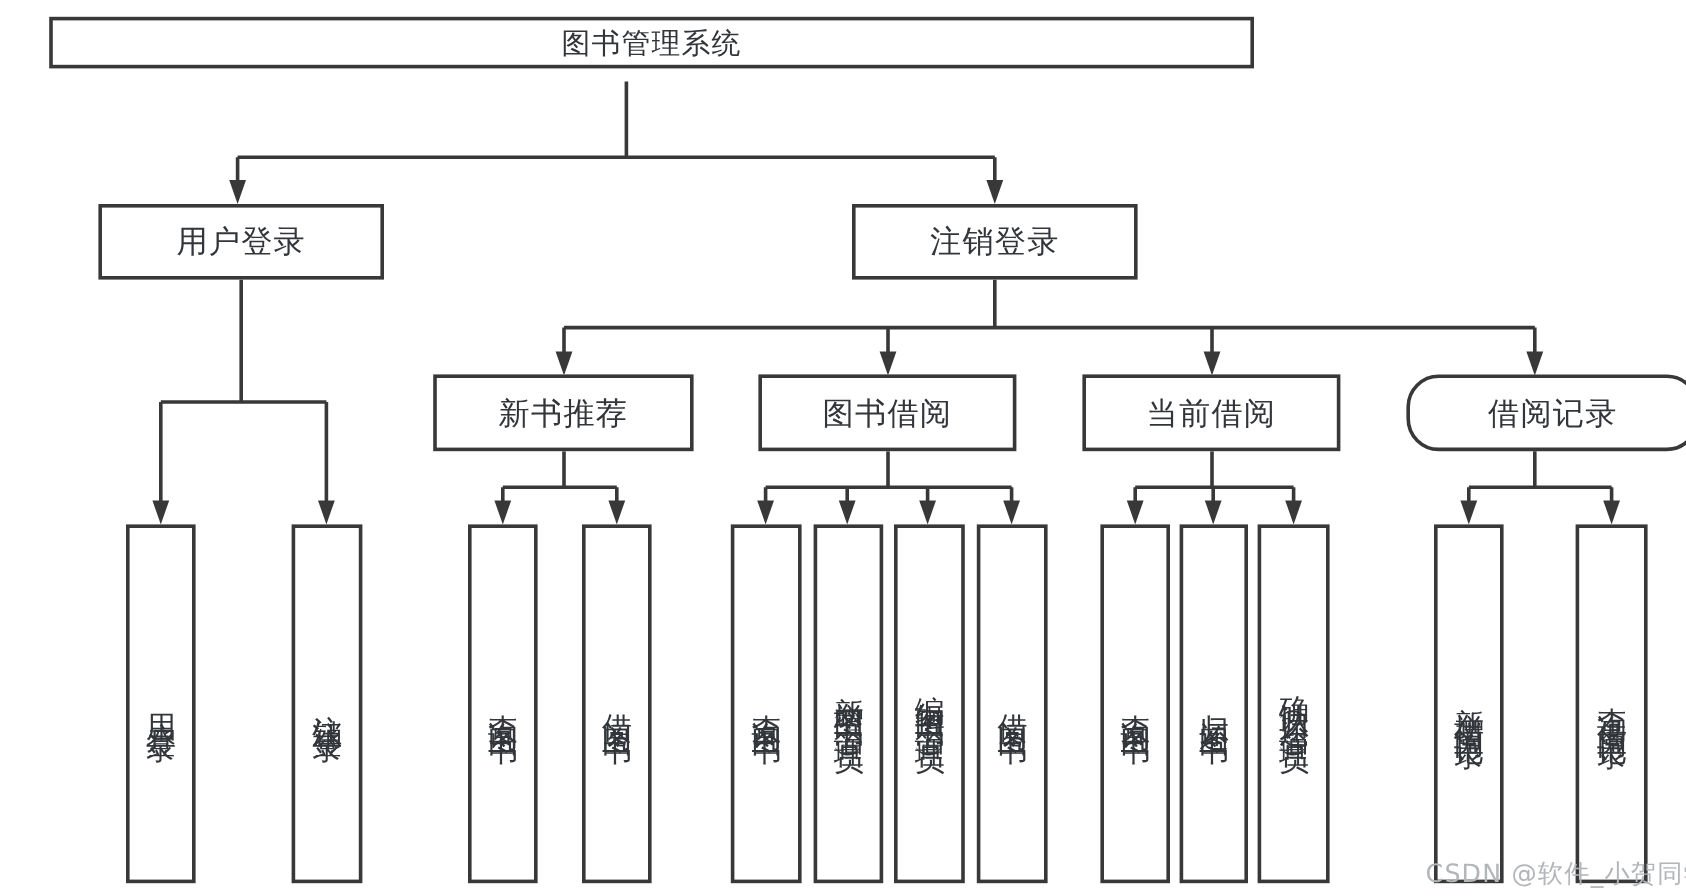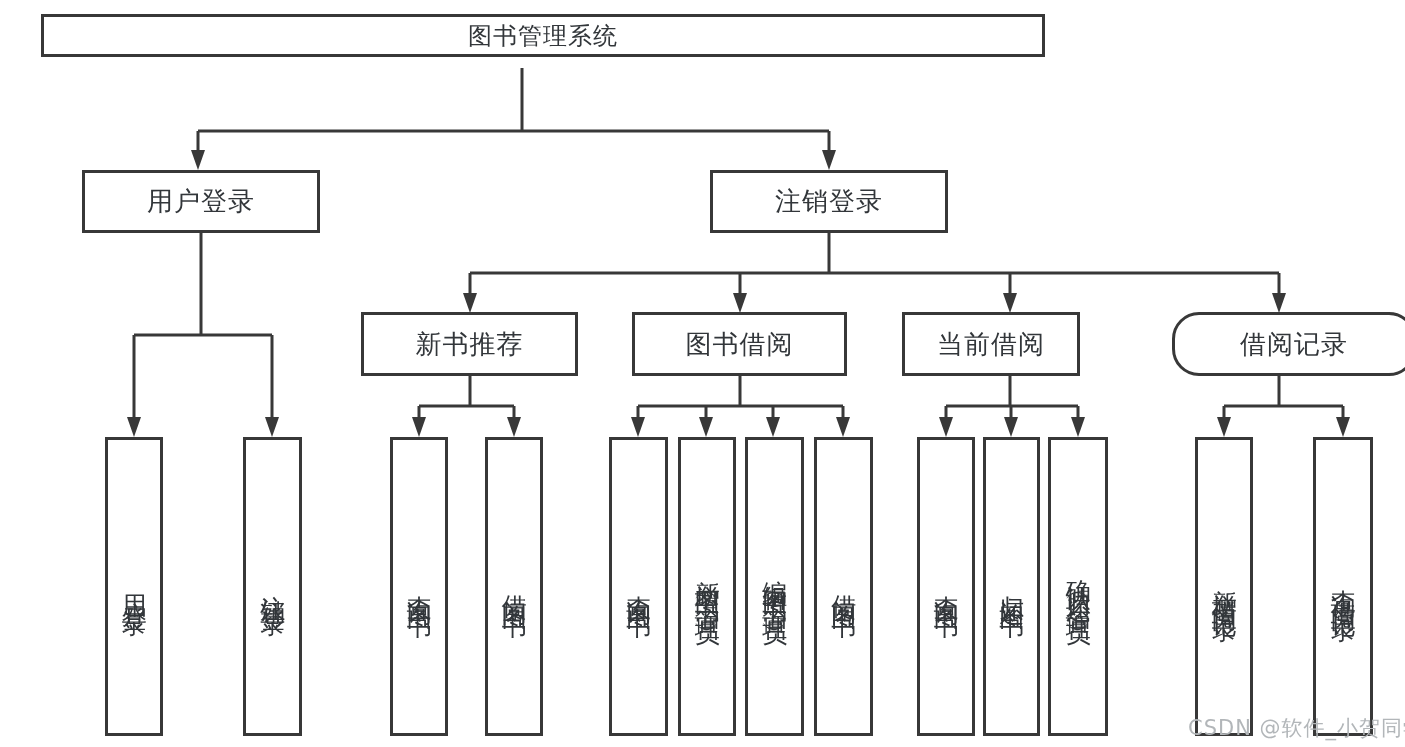--- a/index.html
+++ b/index.html
@@ -97,21 +97,21 @@
   <div class="node" style="left:710px; top:170px; width:238px; height:63px;">
     <span class="label">注销登录</span>
   </div>
 
   <div class="node" style="left:632px; top:312px; width:215px; height:64px;">
     <span class="label">图书借阅</span>
   </div>
   <div class="node" style="left:361px; top:312px; width:217px; height:64px;">
     <span class="label">新书推荐</span>
   </div>
-  <div class="node" style="left:902px; top:312px; width:178px; height:64px;">
+  <div class="node" style="left:902px; top:312px; width:215px; height:64px;">
     <span class="label">当前借阅</span>
   </div>
   <div class="node" style="left:1172px; top:312px; width:244px; height:64px;border-radius:27px;">
     <span class="label">借阅记录</span>
   </div>
 
   <div class="node vnode" style="left:105px; top:437px; width:58px; height:299px;">
     <span class="label">用户登录</span>
   </div>
   <div class="node vnode" style="left:243px; top:437px; width:59px; height:299px;">

